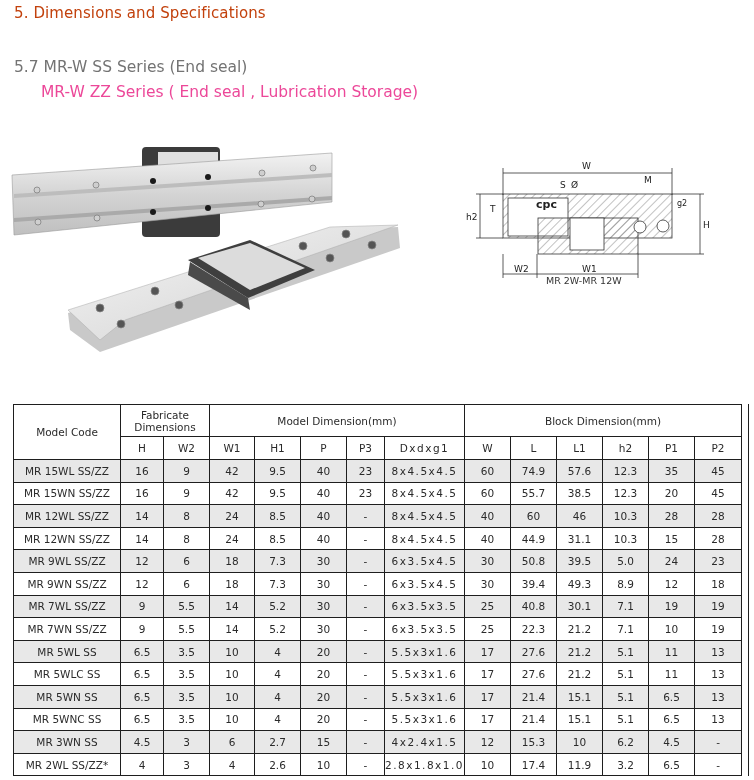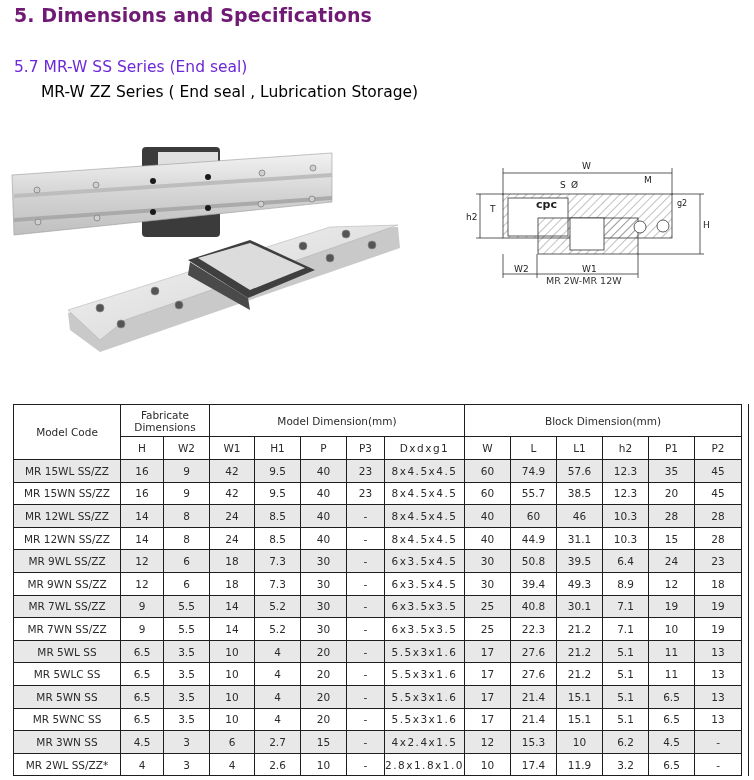--- a/index.html
+++ b/index.html
@@ -1,20 +1,20 @@
 <!DOCTYPE html>
 <html><head>
 <meta charset="utf-8">
 <style>
   html, body { margin:0; padding:0; background:#ffffff; }
   body { width:754px; height:780px; overflow:hidden; position:relative;
          font-family:"DejaVu Sans", "Liberation Sans", sans-serif; color:#222; }
-  .h1 { position:absolute; left:14px; top:4px; font-size:19px; font-weight:bold; color:#701a75; letter-spacing:0.1px; }
-  .sub1 { position:absolute; left:14px; top:58px; font-size:15.5px; color:#6d28d9;text-align:center; }
-  .sub2 { position:absolute; left:41px; top:83px; font-size:15.5px; color:#000000; }
+  .h1 { position:absolute; left:14px; top:4px; font-size:15px; font-weight:normal; color:#c2410c; letter-spacing:0.1px; }
+  .sub1 { position:absolute; left:14px; top:58px; font-size:15.5px; color:#737373;text-align:center; }
+  .sub2 { position:absolute; left:41px; top:83px; font-size:15.5px; color:#ec4899; }
 
   
   .photo { position:absolute; left:0; top:130px; width:430px; height:230px; }
 
   
   .diagram { position:absolute; left:460px; top:150px; width:250px; height:160px; }
   .diag-caption { position:absolute; left:546px; top:275px; font-size:9.5px; color:#333; }
 
   
   table.spec { position:absolute; left:13px; top:404px; border-collapse:collapse; table-layout:fixed; }
@@ -246,21 +246,21 @@
         <td>12</td>
         <td>6</td>
         <td>18</td>
         <td>7.3</td>
         <td>30</td>
         <td>-</td>
         <td class="sp">6x3.5x4.5</td>
         <td>30</td>
         <td>50.8</td>
         <td>39.5</td>
-        <td>6.4</td>
+        <td>5.0</td>
         <td>24</td>
         <td>23</td>
       </tr>
       <tr>
         <td>MR 9WN SS/ZZ</td>
         <td>12</td>
         <td>6</td>
         <td>18</td>
         <td>7.3</td>
         <td>30</td>

